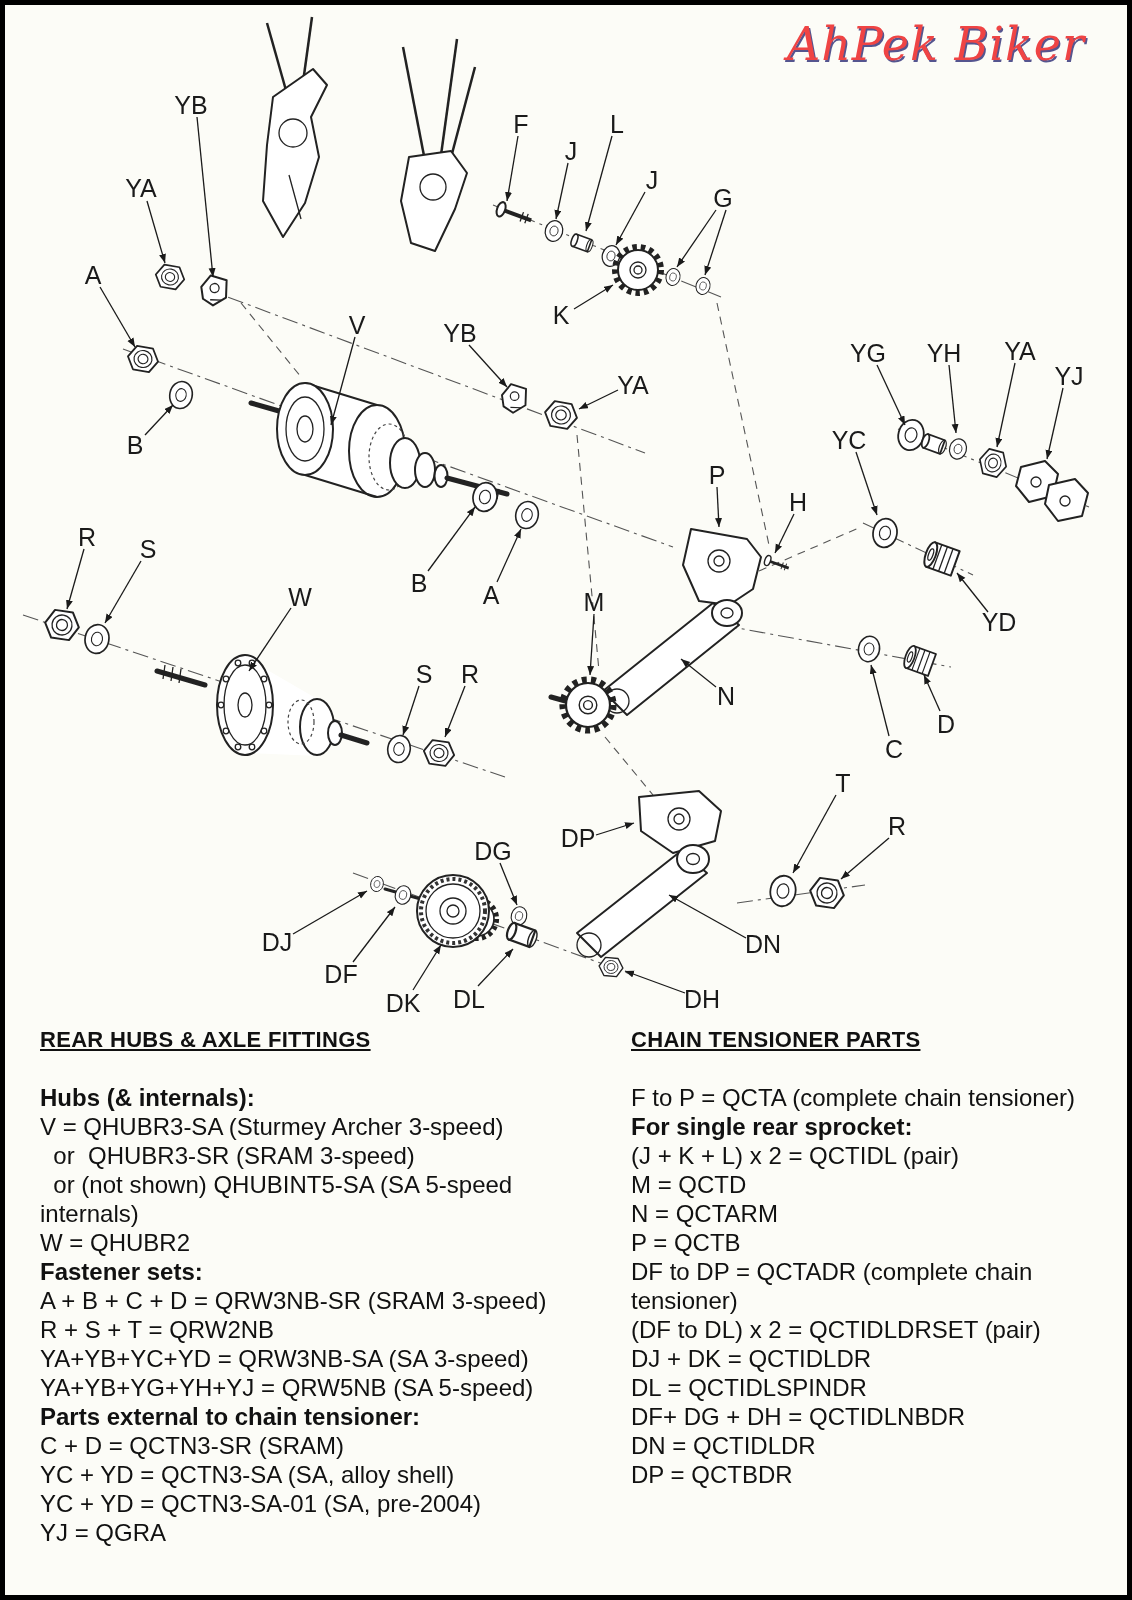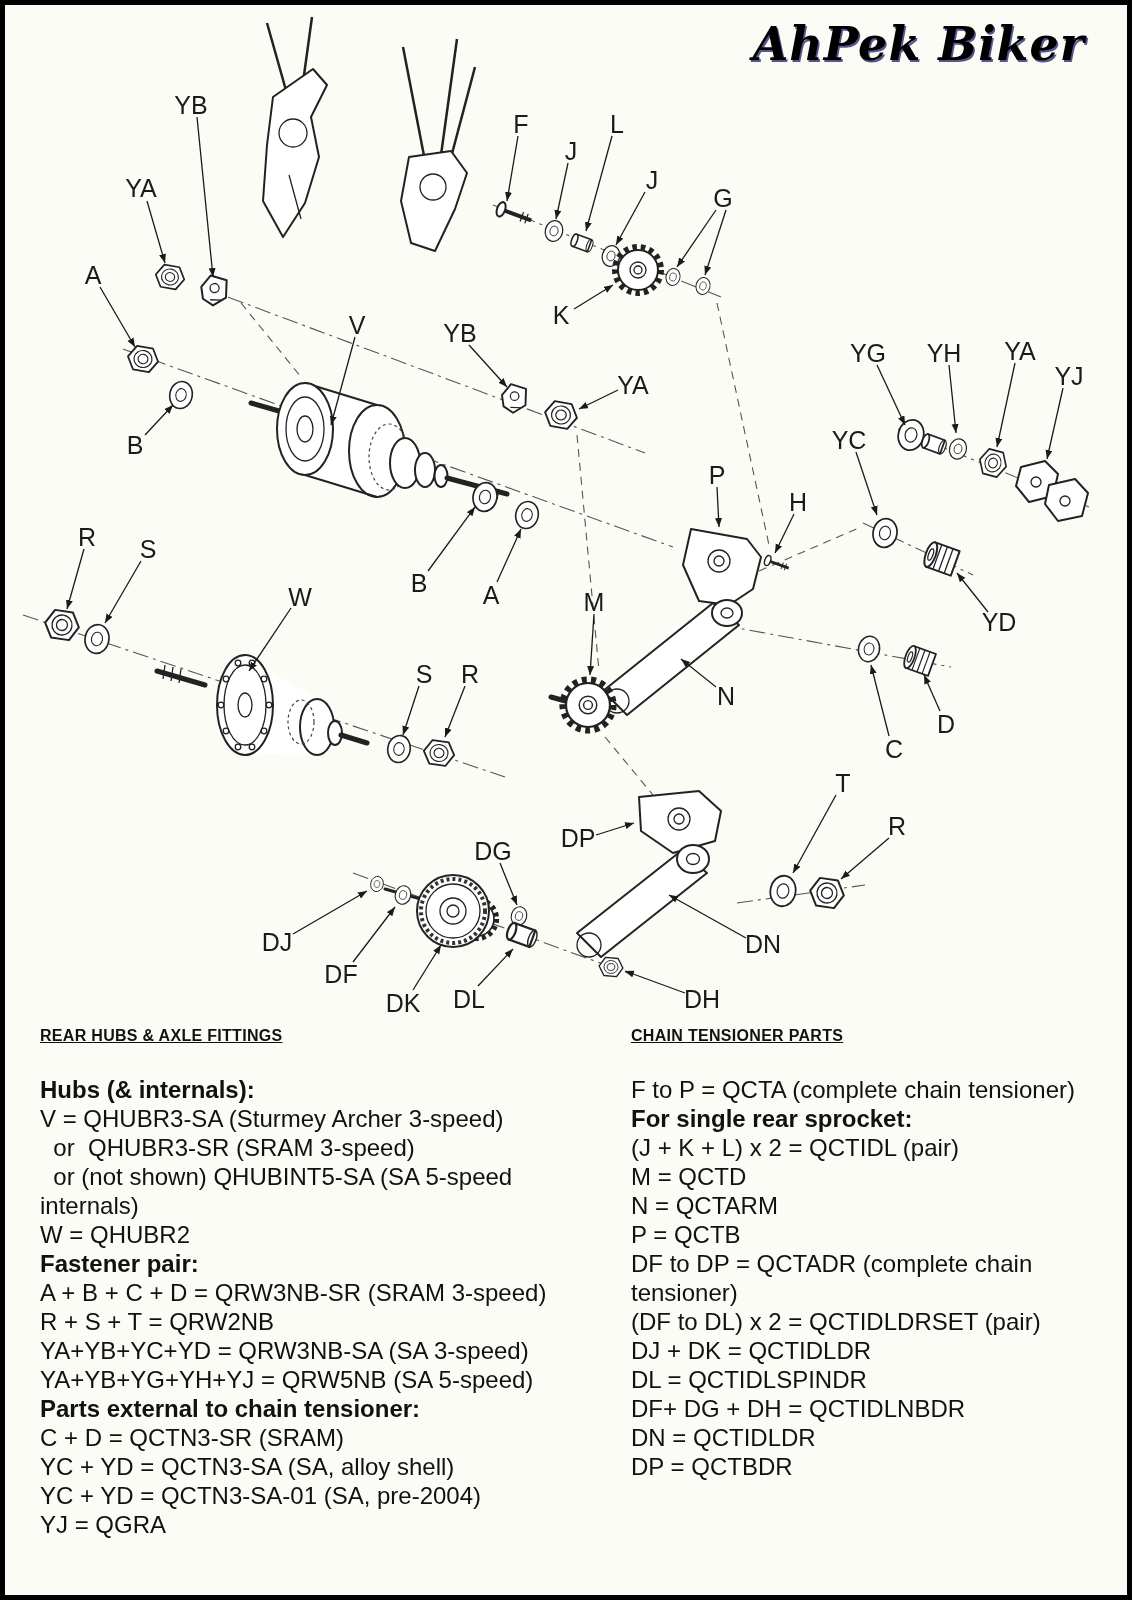--- a/index.html
+++ b/index.html
@@ -4,22 +4,22 @@
 <style>
   * { margin:0; padding:0; box-sizing:border-box; }
   html,body { background:#ffffff; }
   .page {
     position:relative; width:1132px; height:1600px;
     background:#fcfcf7; border:5px solid #000; overflow:hidden;
     font-family:"Liberation Sans", sans-serif;
   }
   .brand {
     position:absolute; top:12px; right:42px;
-    font-family:"DejaVu Serif", serif; font-style:italic; font-weight:bold;
-    font-size:46px; color:#000000; letter-spacing:1px;
+    font-family:"DejaVu Serif", serif; font-style:italic; font-weight:normal;
+    font-size:46px; color:#ef4444; letter-spacing:1px;
     text-shadow:1.5px 1.5px 0 #55558f;
   }
   #diagram { position:absolute; top:0; left:0; }
   #diagram text {
     font-family:"Liberation Sans", sans-serif; font-size:25px;
     fill:#1a1a1a; text-anchor:middle;
   }
   .leader { stroke:#1a1a1a; stroke-width:1.3; }
   .axis { stroke:#555; stroke-width:1.1; stroke-dasharray:16 5 3 5; fill:none; }
   .dashline { stroke:#555; stroke-width:1.1; stroke-dasharray:8 6; fill:none; }
@@ -31,21 +31,21 @@
   .axle3 { stroke:#222; stroke-width:3; stroke-linecap:round; }
   .teeth    { fill:none; stroke:#222; stroke-width:6; stroke-dasharray:4.5 4; }
   .teeth2   { fill:none; stroke:#333; stroke-width:4; stroke-dasharray:3 3; }
   .teeth2sm { fill:none; stroke:#444; stroke-width:1.2; stroke-dasharray:3 3; }
   .frameLine { fill:none; stroke:#222; stroke-width:2.5; }
   .legend { position:absolute; top:1012px; left:0; width:100%; height:588px; }
   .col { position:absolute; top:10px; }
   .col.left  { left:35px;  width:565px; }
   .col.right { left:608px; width:505px;margin-left:18px; }
   .heading {
-    font-size:16px; font-weight:bold; text-decoration:underline;
+    font-size:22px; font-weight:bold; text-decoration:underline;
     color:#111; margin-bottom:30px; letter-spacing:0.3px;
   }
   .legend-line { font-size:24px; line-height:29px; color:#111; white-space:pre-wrap; }
   .legend-line.bold { font-weight:bold; }
 </style>
 </head>
 <body>
 
 <div class="page">
 
@@ -341,21 +341,21 @@
 
   <div class="legend">
     <div class="col left">
       <div class="heading">REAR HUBS &amp; AXLE FITTINGS</div>
       <div id="left-lines">
           <div class="legend-line bold">Hubs (&amp; internals):</div>
           <div class="legend-line">V = QHUBR3-SA (Sturmey Archer 3-speed)</div>
           <div class="legend-line">  or  QHUBR3-SR (SRAM 3-speed)</div>
           <div class="legend-line">  or (not shown) QHUBINT5-SA (SA 5-speed internals)</div>
           <div class="legend-line">W = QHUBR2</div>
-          <div class="legend-line bold">Fastener pair:</div>
+          <div class="legend-line bold">Fastener sets:</div>
           <div class="legend-line">A + B + C + D = QRW3NB-SR (SRAM 3-speed)</div>
           <div class="legend-line">R + S + T = QRW2NB</div>
           <div class="legend-line">YA+YB+YC+YD = QRW3NB-SA (SA 3-speed)</div>
           <div class="legend-line">YA+YB+YG+YH+YJ = QRW5NB (SA 5-speed)</div>
           <div class="legend-line bold">Parts external to chain tensioner:</div>
           <div class="legend-line">C + D = QCTN3-SR (SRAM)</div>
           <div class="legend-line">YC + YD = QCTN3-SA (SA, alloy shell)</div>
           <div class="legend-line">YC + YD = QCTN3-SA-01 (SA, pre-2004)</div>
           <div class="legend-line">YJ = QGRA</div>
         </div>

